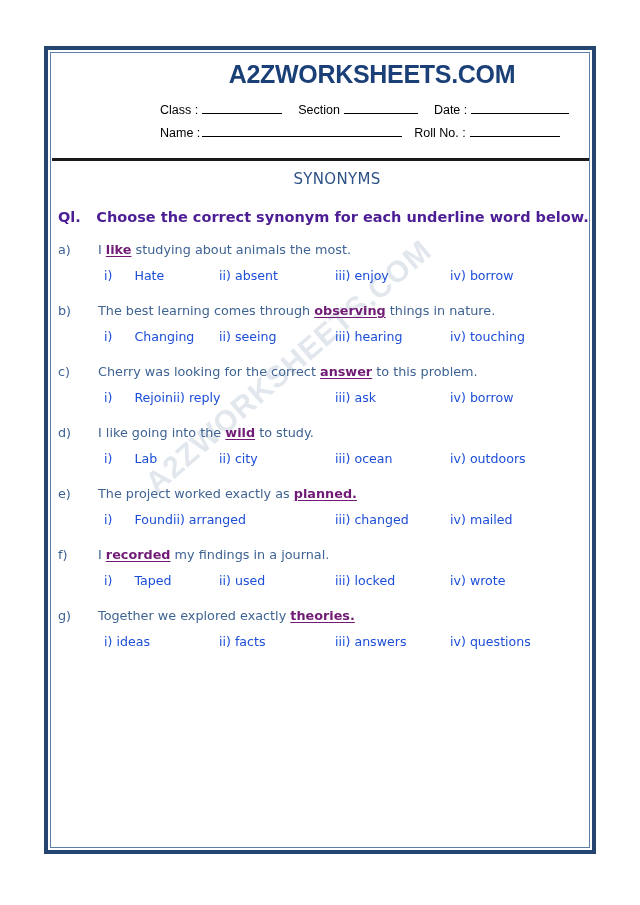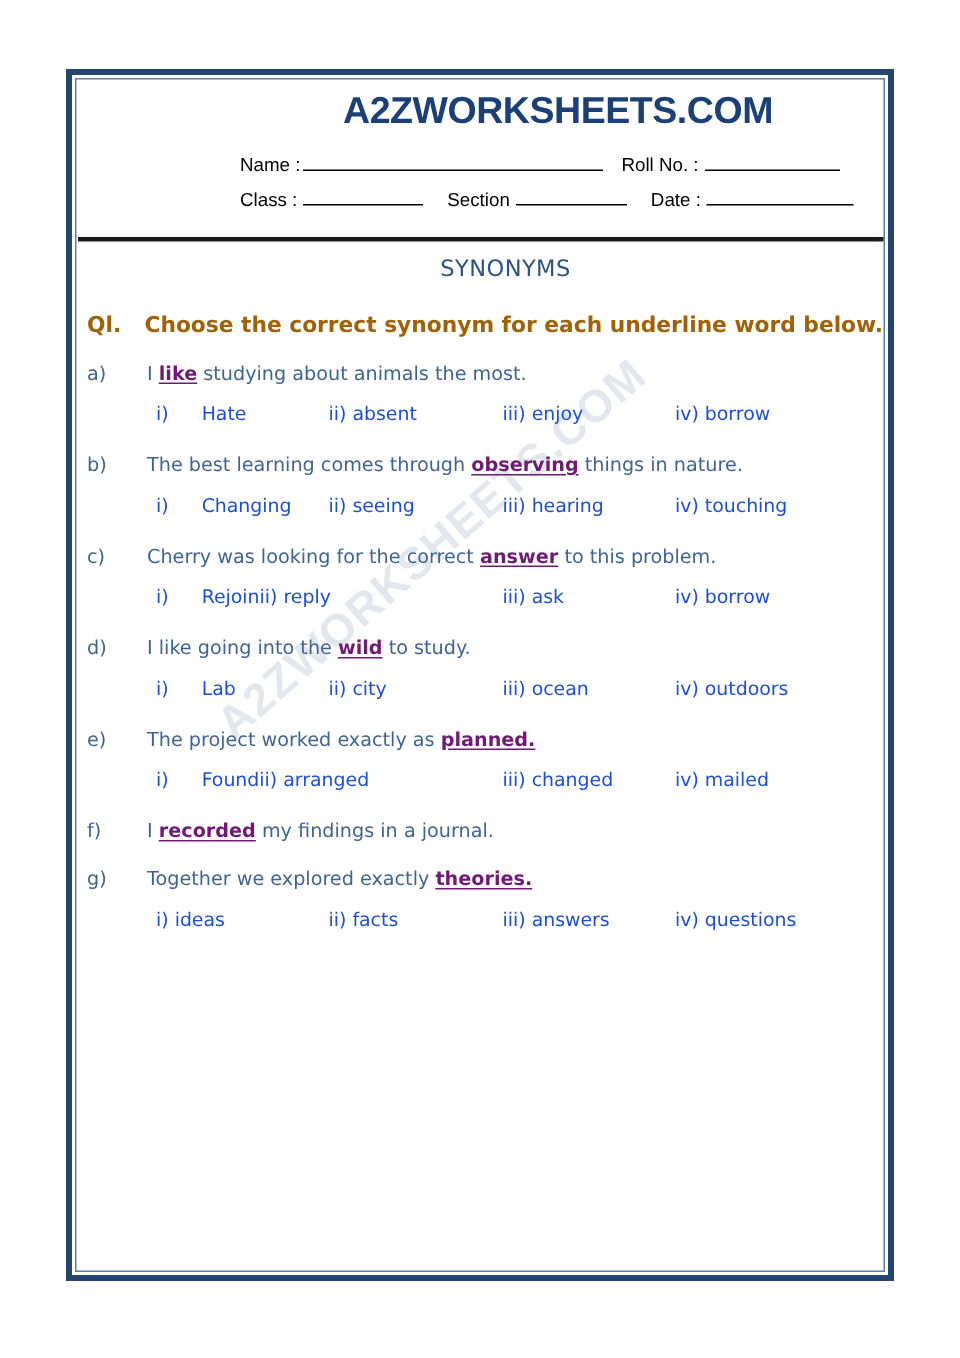--- a/index.html
+++ b/index.html
@@ -127,21 +127,21 @@
     letter-spacing: 0.3px;
     margin-left: 33px;
   }
 
   .instruction {
     display: flex;
     margin-top: 21px;
     padding-left: 6px;
     font-size: 14.5px;
     font-weight: bold;
-    color: #a16207;
+    color: #4c1d95;
   }
   .instruction .q-no { width: 38px; flex: none; }
   .instruction .q-text { flex: 1; text-align: center; }
 
   .item {
     margin-top: 17px;
     padding-left: 6px;
   }
   .item-line {
     display: flex;
@@ -193,37 +193,37 @@
   <div class="frame-inner"></div>
 
   <div class="watermark">A2ZWORKSHEETS.COM</div>
 
   <div class="header">
 
 
     <div class="site-title">A2ZWORKSHEETS.COM</div>
 
     <div class="fields">
-      <div class="field-row">
-        <span class="field-label">Name :</span>
-        <span class="rule name"></span>
-        <span class="gap-sm"></span>
-        <span class="field-label">Roll No. :</span>
-        <span class="rule roll"></span>
-      </div>
       <div class="field-row">
         <span class="field-label">Class :</span>
         <span class="rule cls"></span>
         <span class="gap-md"></span>
         <span class="field-label">Section</span>
         <span class="rule sec"></span>
         <span class="gap-md"></span>
         <span class="field-label">Date :</span>
         <span class="rule date"></span>
       </div>
+      <div class="field-row">
+        <span class="field-label">Name :</span>
+        <span class="rule name"></span>
+        <span class="gap-sm"></span>
+        <span class="field-label">Roll No. :</span>
+        <span class="rule roll"></span>
+      </div>
     </div>
   </div>
 
   <div class="header-rule"></div>
 
   <div class="body">
 
     <div class="sheet-title">SYNONYMS</div>
 
     <div class="instruction">
@@ -287,20 +287,26 @@
           <div class="options">
             <span class="opt o1"><span class="num">i)</span><span class="word">Foundii) arranged</span></span>
             <span class="opt o3"><span class="num">iii)</span><span class="word joined">changed</span></span>
             <span class="opt o4"><span class="num">iv)</span><span class="word joined">mailed</span></span>
           </div>
         </div>
         <div class="item">
           <div class="item-line">
             <span class="item-letter">f)</span>
             <span class="item-sentence"><span>I </span><b>recorded</b><span> my findings in a journal.</span></span>
+          </div>
+          <div class="options">
+            <span class="opt o1"><span class="num">i)</span><span class="word">Taped</span></span>
+            <span class="opt o2"><span class="num">ii)</span><span class="word joined">used</span></span>
+            <span class="opt o3"><span class="num">iii)</span><span class="word joined">locked</span></span>
+            <span class="opt o4"><span class="num">iv)</span><span class="word joined">wrote</span></span>
           </div>
         </div>
         <div class="item">
           <div class="item-line">
             <span class="item-letter">g)</span>
             <span class="item-sentence"><span>Together we explored exactly </span><b>theories.</b><span></span></span>
           </div>
           <div class="options tight">
             <span class="opt o1"><span class="num">i)</span><span class="word joined">ideas</span></span>
             <span class="opt o2"><span class="num">ii)</span><span class="word joined">facts</span></span>

